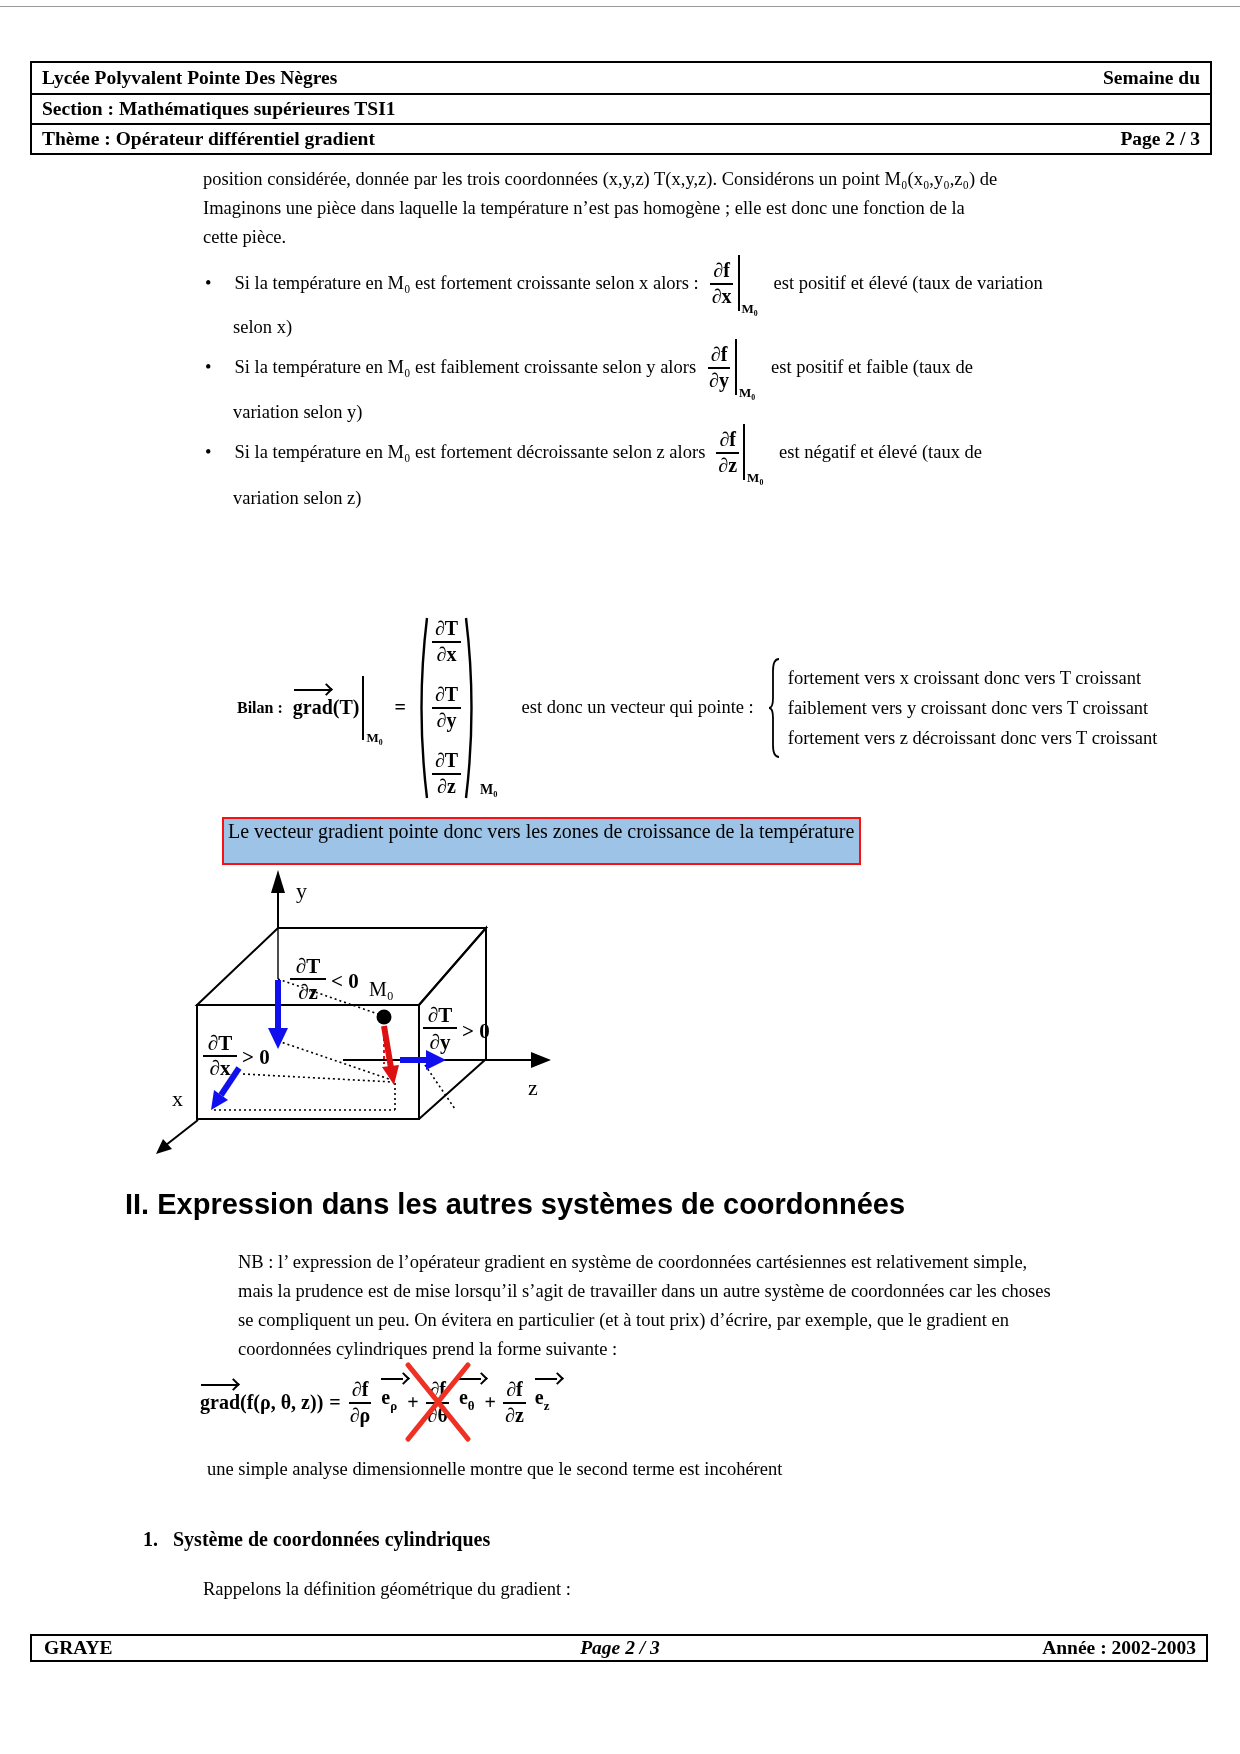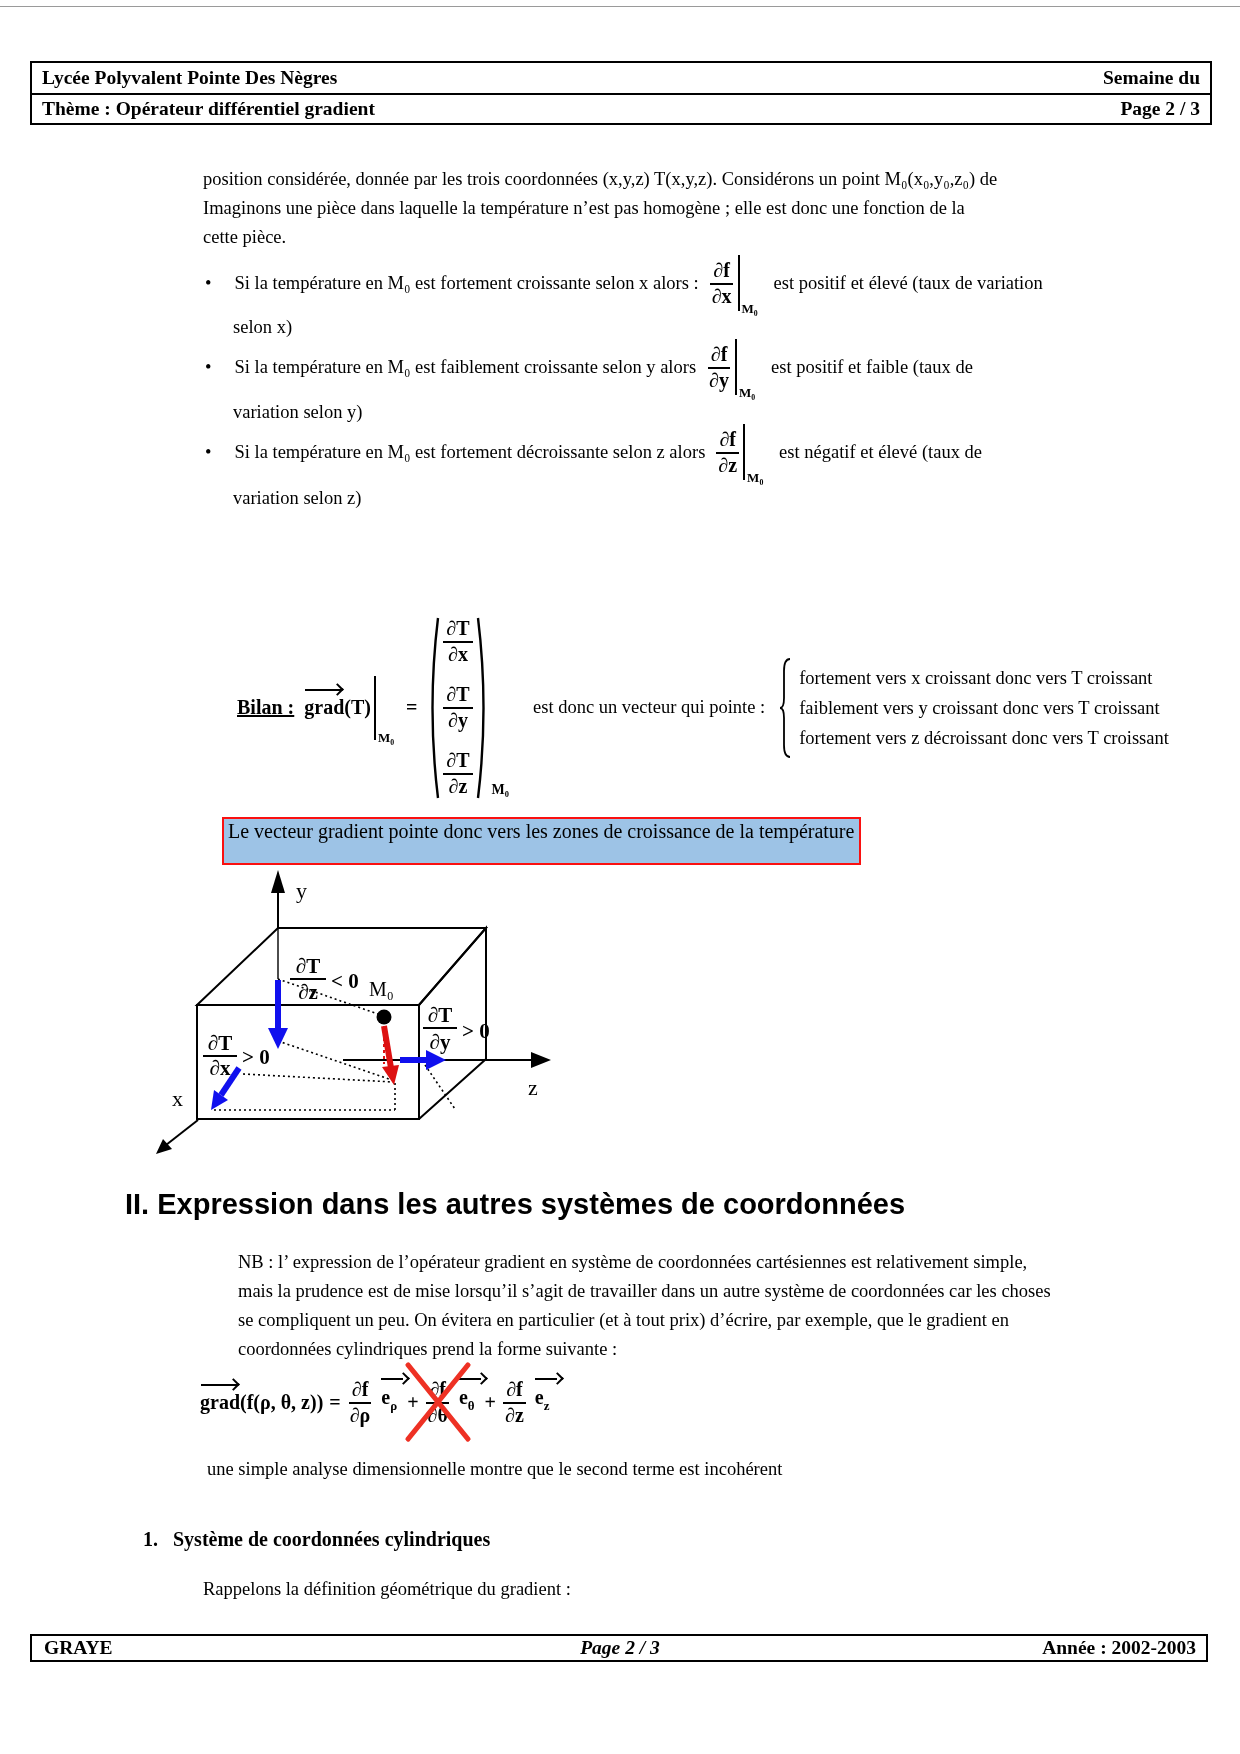--- a/index.html
+++ b/index.html
@@ -41,21 +41,21 @@
                border-top:2px solid #000;border-right:2px solid #000;transform:rotate(45deg);}
   .evec sub{font-size:13px;vertical-align:-6px;font-weight:bold;}
 
   
   .bullet-row{display:flex;align-items:center;font-size:18.5px;white-space:nowrap;}
   .bullet-dot{margin-right:23px;}
   .bullet-pre{margin-right:10px;}
 
   
   .bilan-row{display:flex;align-items:center;white-space:nowrap;font-size:18.5px;}
-  .bilan-label{font-size:20px;font-weight:bold;text-decoration:underline;
+  .bilan-label{font-size:16px;font-weight:bold;
                text-decoration-thickness:2px;margin-right:10px;}
   .gradname{font-size:20px;}
   .gradarg{font-size:20px;font-weight:bold;}
   .beq{font-size:20px;font-weight:bold;margin:0 8px 0 2px;}
   .matrix{display:flex;align-items:center;}
   .mcol{display:flex;flex-direction:column;gap:17px;margin:0 2px;}
   .msub{align-self:flex-end;font-size:14px;font-weight:bold;margin:0 2px 4px 1px;}
   .bilan-text{margin:0 14px 0 22px;}
   .cases{display:flex;flex-direction:column;font-size:18.5px;line-height:30px;margin-left:6px;}
 
@@ -83,20 +83,23 @@
 <body>
 
 <div class="page">
 
   <div class="abs topline" style="left:0;top:6px;width:1240px;"></div>
 
   <div class="abs htable" style="left:30px;top:61px;width:1178px;">
     <div class="hrow">
       <span>Lycée Polyvalent Pointe Des Nègres</span>
       <span>Semaine du</span>
+    </div>
+    <div class="hrow">
+      <span>Section : Mathématiques supérieures TSI1</span>
     </div>
     <div class="hrow">
       <span>Thème : Opérateur différentiel gradient</span>
       <span>Page 2 / 3</span>
     </div>
   </div>
 
   <div class="abs serif-sm" style="left:203px;top:165px;width:840px;">
     <div>position considérée, donnée par les trois coordonnées (x,y,z) T(x,y,z). Considérons un point M₀(x₀,y₀,z₀) de</div>
     <div>Imaginons une pièce dans laquelle la température n’est pas homogène ; elle est donc une fonction de la</div>

